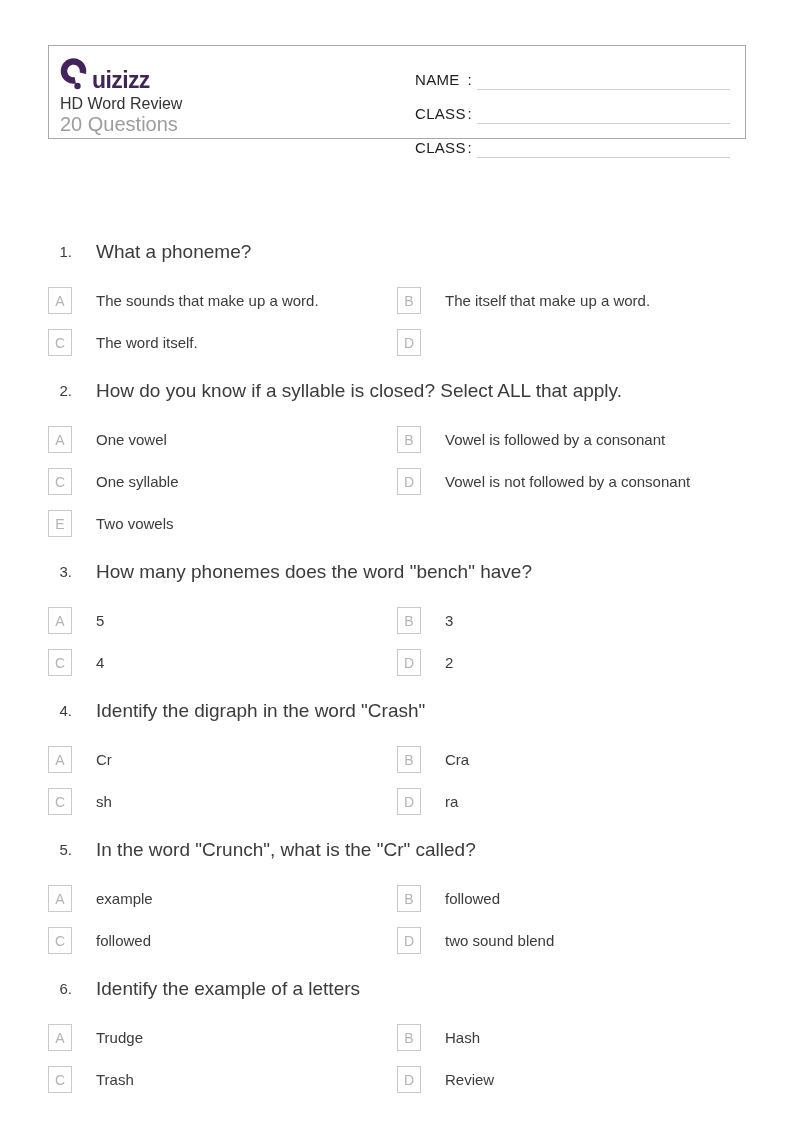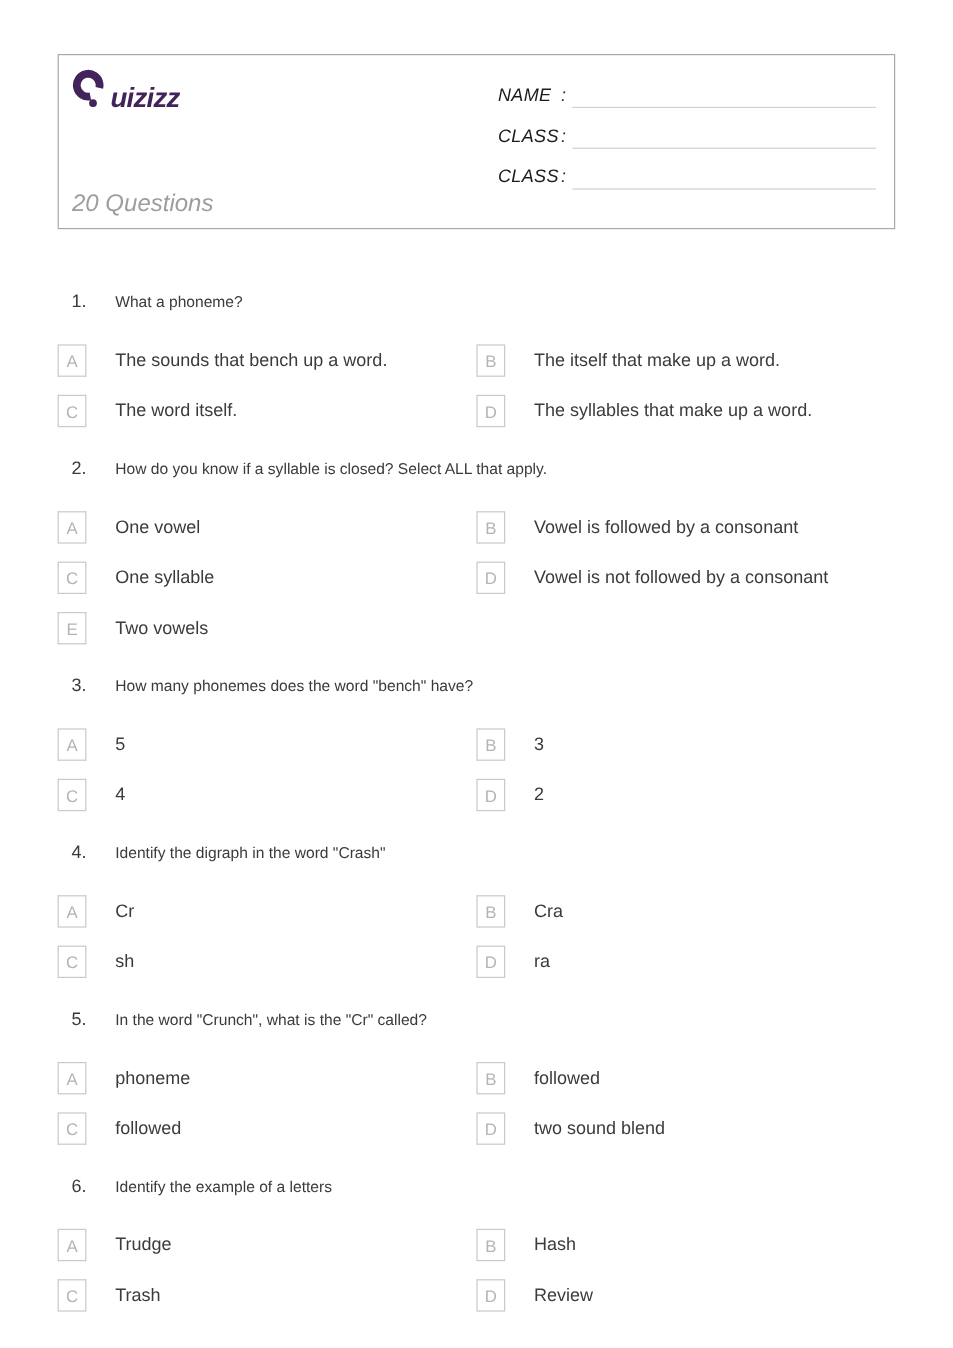--- a/index.html
+++ b/index.html
@@ -3,23 +3,23 @@
 <meta charset="utf-8">
 <style>
   * { margin:0; padding:0; box-sizing:border-box; }
   html,body { background:#ffffff; }
   body {
     width:794px; height:1123px; position:relative; overflow:hidden;
     font-family:"Liberation Sans", sans-serif;
     color:var(--text,#3b3b3b);
   }
   .header-box {
-    position:absolute; left:48px; top:45px; width:698px; height:146px;
+    position:absolute; left:48px; top:45px; width:698px; height:94px;
     border:1px solid var(--header-border,#a9a9a9);
-    display:flex; background:#fff;font-style:italic;
+    display:flex; background:#fff;
   }
   .header-left {
     flex:1; padding:11px 0 10px 11px;
     display:flex; flex-direction:column; justify-content:space-between;
   }
   .logo { display:flex; align-items:flex-end; }
   .logo-q { color:var(--brand,#43235b); display:block; }
   .logo-rest {
     font-size:23px; font-weight:700; color:var(--brand,#43235b);
     letter-spacing:-0.6px; line-height:27px; margin-left:1px;
@@ -33,21 +33,21 @@
     font-size:15px; color:#1c1c1c; letter-spacing:0.3px; flex:0 0 57px;
   }
   .field-line {
     flex:1; margin-left:5px; align-self:flex-end; margin-bottom:6px;
     border-bottom:1px solid var(--line,#cfcfcf); height:0;
   }
   .questions { position:absolute; left:48px; top:242px; width:698px; }
   .question-block { margin-bottom:25px; }
   .q-line { display:flex; line-height:20px; margin-bottom:25px; }
   .q-num { width:24px; text-align:right; margin-right:24px; font-size:15px; flex:0 0 24px; }
-  .q-text { font-size:13px; }
+  .q-text { font-size:19px; }
   .options { display:grid; grid-template-columns:349px 349px; row-gap:15px; }
   .option { display:flex; align-items:center; min-height:27px; }
   .letter-box {
     width:24px; height:27px; flex:0 0 24px;
     border:1px solid var(--box-border,#c9c9c9);
     color:var(--letter-color,#b4b4b4);
     font-size:14px; display:flex; align-items:center; justify-content:center;
     background:#fff;
   }
   .option-text { margin-left:24px; font-size:15px; }
@@ -60,20 +60,21 @@
     <div class="logo">
       <span class="logo-q">
         <svg width="31" height="33" viewBox="0 0 31 33">
           <circle cx="13.5" cy="14" r="9.5" fill="none" stroke="currentColor" stroke-width="6.5" stroke-dasharray="48.5 11.2" transform="rotate(79 13.5 14)"></circle>
           <circle cx="17.5" cy="29" r="3.2" fill="currentColor"></circle>
         </svg>
       </span>
       <span class="logo-rest">uizizz</span>
     </div>
     <div>
+      <div class="quiz-title">HD Word Review</div>
       <div class="quiz-subtitle">20 Questions</div>
     </div>
   </div>
   <div class="header-right">
     <div class="field-row">
       <span class="field-label">
         <span>NAME</span>
         <span>:</span>
       </span>
       <span class="field-line"></span>
@@ -97,33 +98,32 @@
 
 <div class="questions">
     <div class="question-block">
       <div class="q-line">
         <span class="q-num">1.</span>
         <span class="q-text">What a phoneme?</span>
       </div>
       <div class="options">
         <div class="option">
           <span class="letter-box">A</span>
-          <span class="option-text">The sounds that bench up a word.</span>
+          <span class="option-text">The sounds that make up a word.</span>
         </div>
         <div class="option">
           <span class="letter-box">B</span>
           <span class="option-text">The itself that make up a word.</span>
         </div>
         <div class="option">
           <span class="letter-box">C</span>
           <span class="option-text">The word itself.</span>
         </div>
         <div class="option">
           <span class="letter-box">D</span>
-          <span class="option-text">The syllables that make up a word.</span>
         </div>
       </div>
     </div>
     <div class="question-block">
       <div class="q-line">
         <span class="q-num">2.</span>
         <span class="q-text">How do you know if a syllable is closed? Select ALL that apply.</span>
       </div>
       <div class="options">
         <div class="option">
@@ -197,21 +197,21 @@
       </div>
     </div>
     <div class="question-block">
       <div class="q-line">
         <span class="q-num">5.</span>
         <span class="q-text">In the word "Crunch", what is the "Cr" called?</span>
       </div>
       <div class="options">
         <div class="option">
           <span class="letter-box">A</span>
-          <span class="option-text">phoneme</span>
+          <span class="option-text">example</span>
         </div>
         <div class="option">
           <span class="letter-box">B</span>
           <span class="option-text">followed</span>
         </div>
         <div class="option">
           <span class="letter-box">C</span>
           <span class="option-text">followed</span>
         </div>
         <div class="option">

